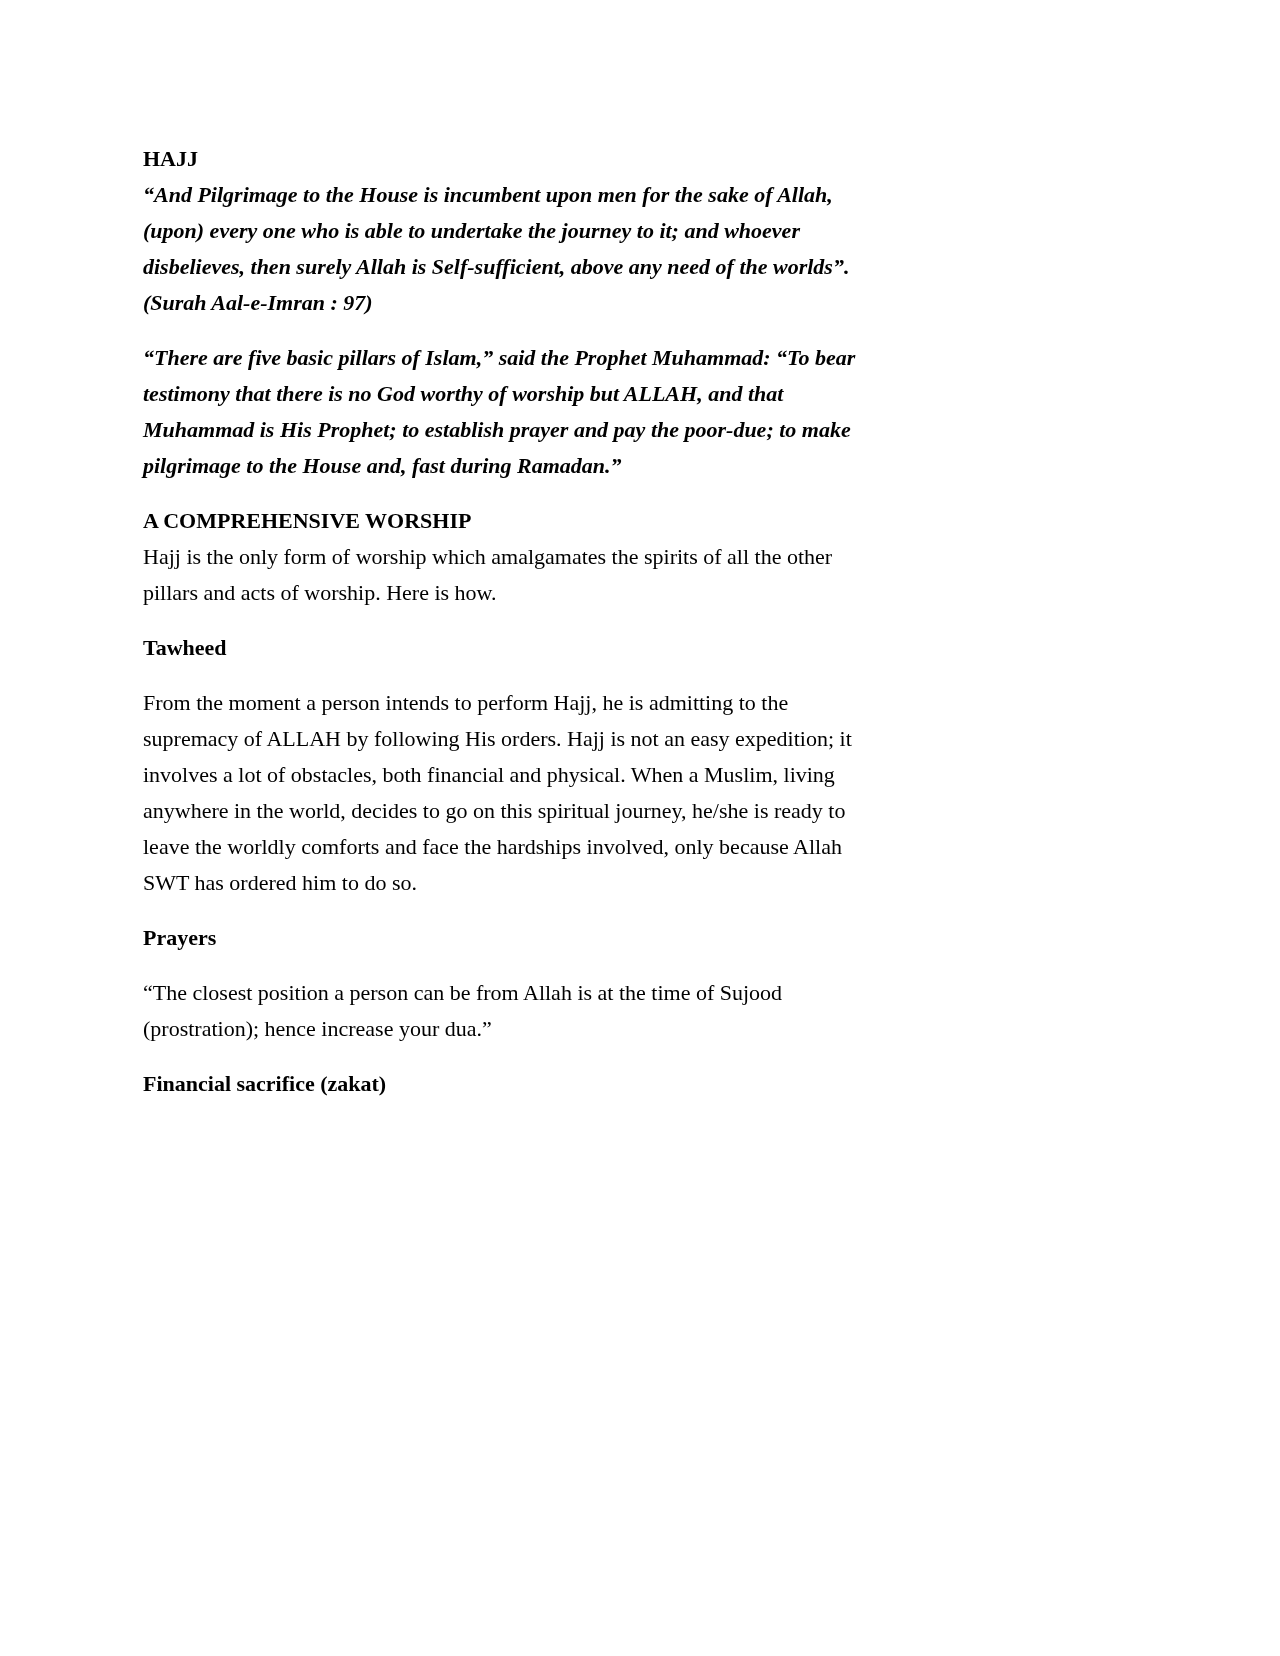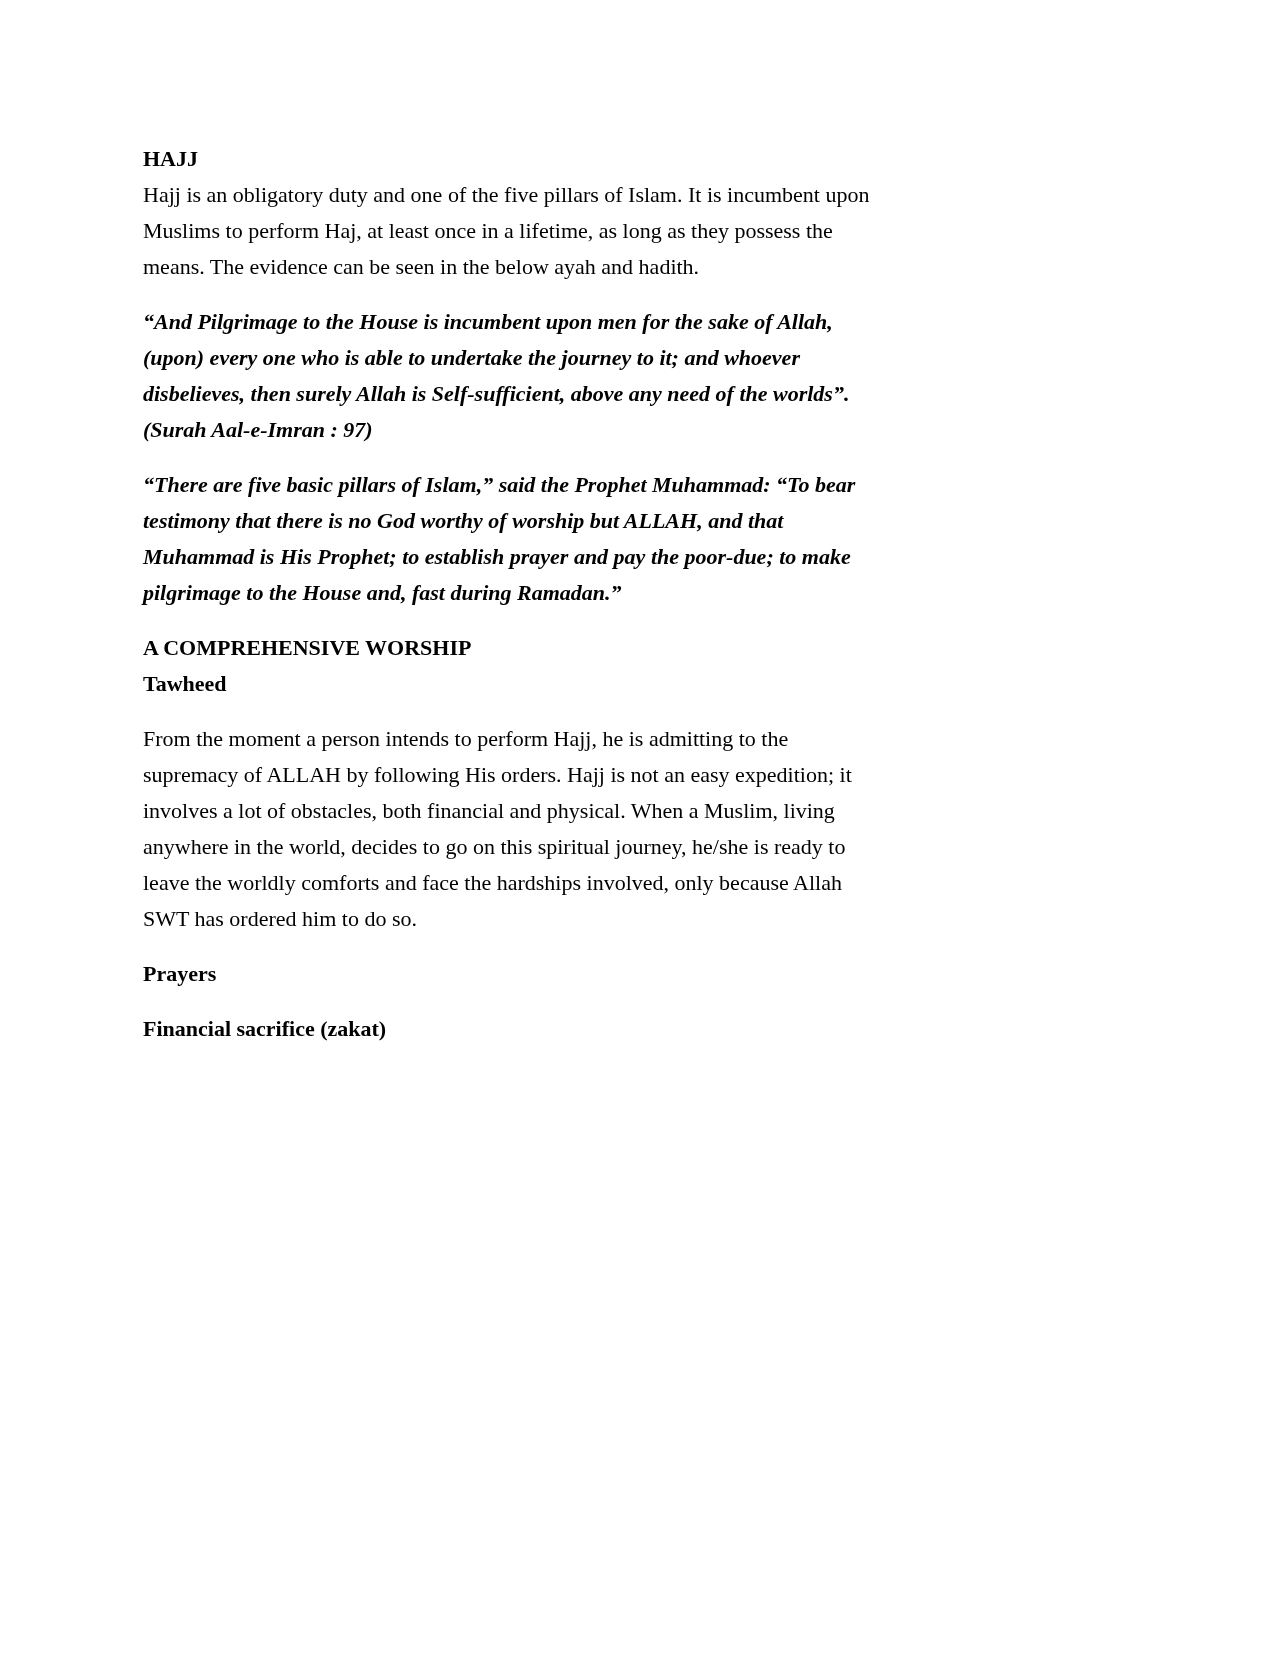--- a/index.html
+++ b/index.html
@@ -43,34 +43,35 @@
   }
   .subheading {
     font-weight: bold;
   }
 </style>
 </head>
 <body>
 
 <div class="page">
   <div class="block heading">HAJJ</div>
-  <div class="block paragraph">Hajj is an obligatory duty and one of the five pillars of Islam. It is incumbent upon
-Muslims to perform Haj, at least once in a lifetime, as long as they possess the
-means. The evidence can be seen in the below ayah and hadith.</div>
   <div class="block quote">“And Pilgrimage to the House is incumbent upon men for the sake of Allah,
 (upon) every one who is able to undertake the journey to it; and whoever
 disbelieves, then surely Allah is Self-sufficient, above any need of the worlds”.
 (Surah Aal-e-Imran : 97)</div>
   <div class="block quote">“There are five basic pillars of Islam,” said the Prophet Muhammad: “To bear
 testimony that there is no God worthy of worship but ALLAH, and that
 Muhammad is His Prophet; to establish prayer and pay the poor-due; to make
 pilgrimage to the House and, fast during Ramadan.”</div>
   <div class="block section-heading">A COMPREHENSIVE WORSHIP</div>
+  <div class="block paragraph">Hajj is the only form of worship which amalgamates the spirits of all the other
+pillars and acts of worship. Here is how.</div>
   <div class="block subheading">Tawheed</div>
   <div class="block paragraph">From the moment a person intends to perform Hajj, he is admitting to the
 supremacy of ALLAH by following His orders. Hajj is not an easy expedition; it
 involves a lot of obstacles, both financial and physical. When a Muslim, living
 anywhere in the world, decides to go on this spiritual journey, he/she is ready to
 leave the worldly comforts and face the hardships involved, only because Allah
 SWT has ordered him to do so.</div>
   <div class="block subheading">Prayers</div>
+  <div class="block paragraph">“The closest position a person can be from Allah is at the time of Sujood
+(prostration); hence increase your dua.”</div>
   <div class="block subheading">Financial sacrifice (zakat)</div>
 </div>
 
 </body></html>

